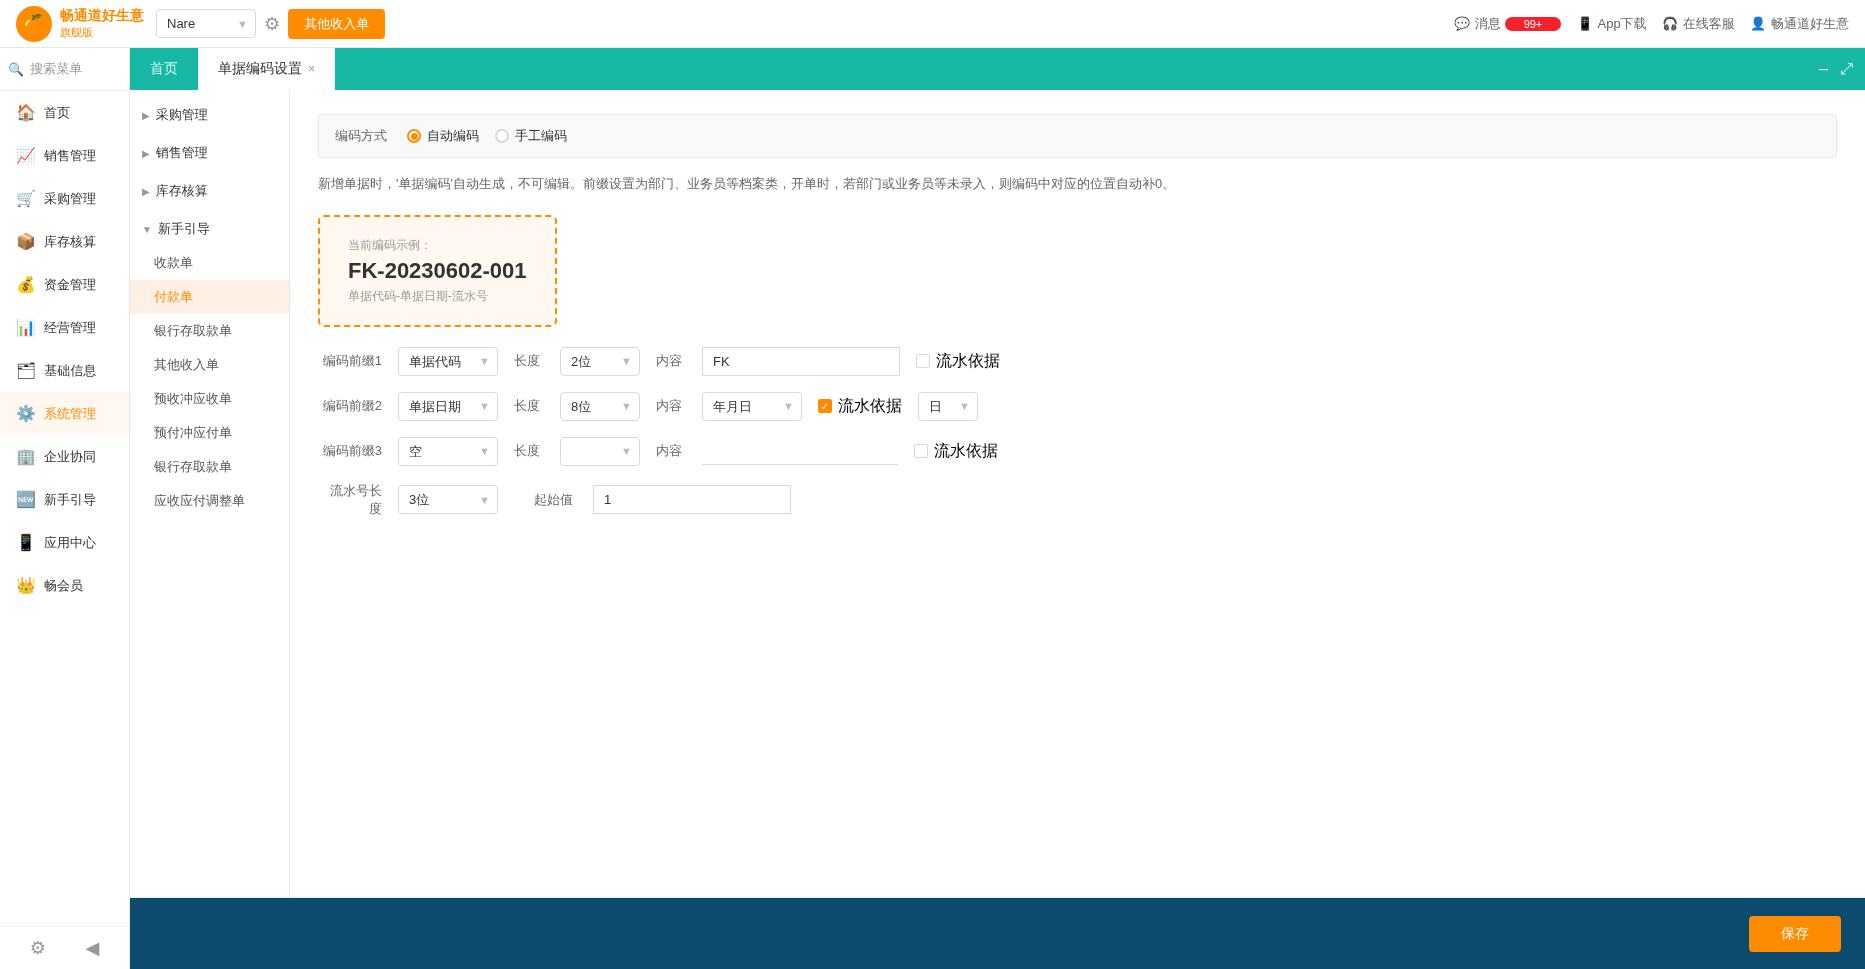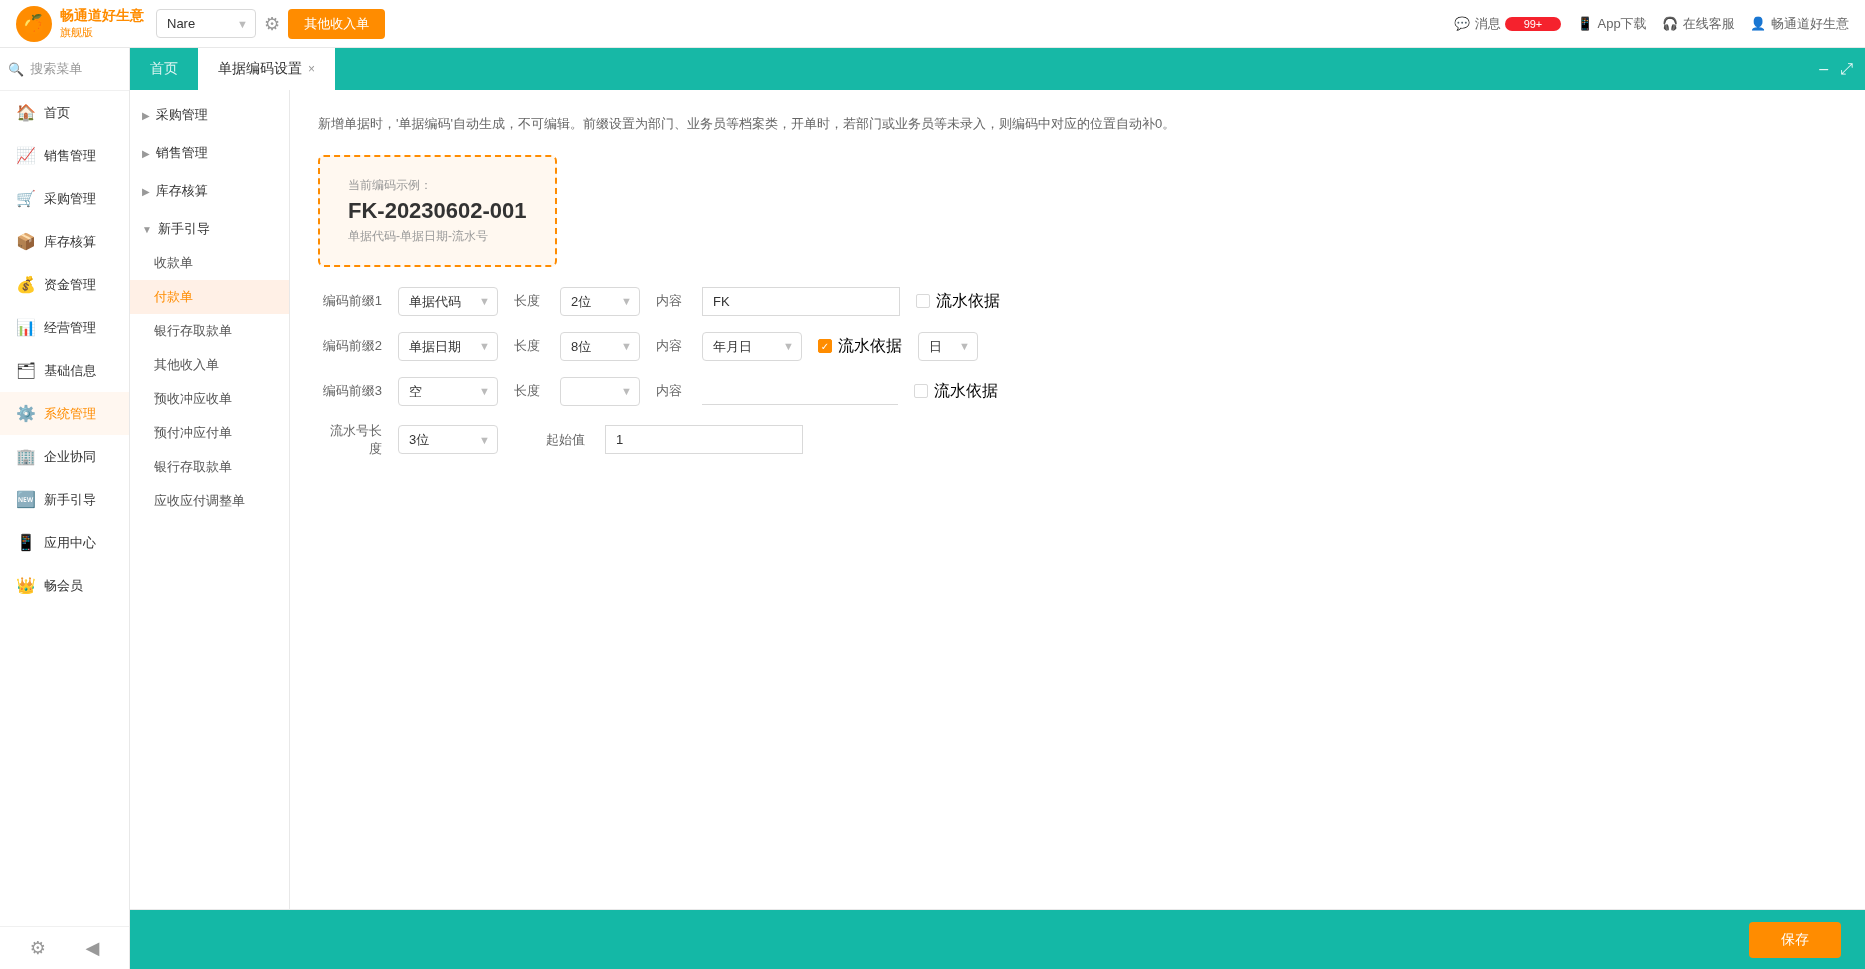--- a/index.html
+++ b/index.html
@@ -269,22 +269,22 @@
       display: flex;
       align-items: center;
       gap: 16px;
       margin-top: 12px;
     }
     .separator-label { font-size: 13px; color: #666; width: 64px; text-align: right; flex-shrink: 0; }
     .radio-small { display: flex; align-items: center; gap: 6px; font-size: 13px; color: #333; }
 
     
     .bottom-bar {
-      height: 60px;
-      background: #14b8a6;
+      height: 72px;
+      background: #0c4a6e;
       border-top: 1px solid #e8e8e8;
       display: flex;
       align-items: center;
       justify-content: flex-end;
       padding: 0 24px;
       flex-shrink: 0;
     }
     .btn-save {
       background: #ff8c00;
       color: #fff;
@@ -467,20 +467,35 @@
           </div>
           <div class="sub-menu-item">
             <span>应收应付调整单</span>
           </div>
         </div>
       </div>
 
       <div class="form-area">
 
         
+        <div class="encoding-mode">
+          <span class="form-label" style="width:auto;">编码方式</span>
+          <div class="radio-group">
+            <div class="radio-item">
+              <div class="radio-dot checked">
+                  <div></div>
+                </div>
+              <span>自动编码</span>
+            </div>
+            <div class="radio-item">
+              <div class="radio-dot"></div>
+              <span>手工编码</span>
+            </div>
+          </div>
+        </div>
 
         
         <div class="desc-text">新增单据时，'单据编码'自动生成，不可编辑。前缀设置为部门、业务员等档案类，开单时，若部门或业务员等未录入，则编码中对应的位置自动补0。</div>
 
         
         <div class="code-preview">
           <div class="code-preview-label">当前编码示例：</div>
           <div class="code-preview-value">FK-20230602-001</div>
           <div class="code-preview-sub">单据代码-单据日期-流水号</div>
         </div>
@@ -572,21 +587,21 @@
 
         
         <div class="form-row">
           <span class="form-label">流水号长度</span>
           <div class="select-wrapper">
             <select class="form-select">
               <option value="3位">3位</option>
             </select>
             <span class="arrow-down">▼</span>
           </div>
-          <span class="form-group-label" style="margin-left:32px;">起始值</span>
+          <span class="form-group-label" style="margin-left:20px;">起始值</span>
           <input type="text" class="form-input" value="1" style="min-width: 80px;">
         </div>
 
         
       </div>
     </div>
 
     <div class="bottom-bar">
       <button class="btn-save">保存</button>
     </div>

